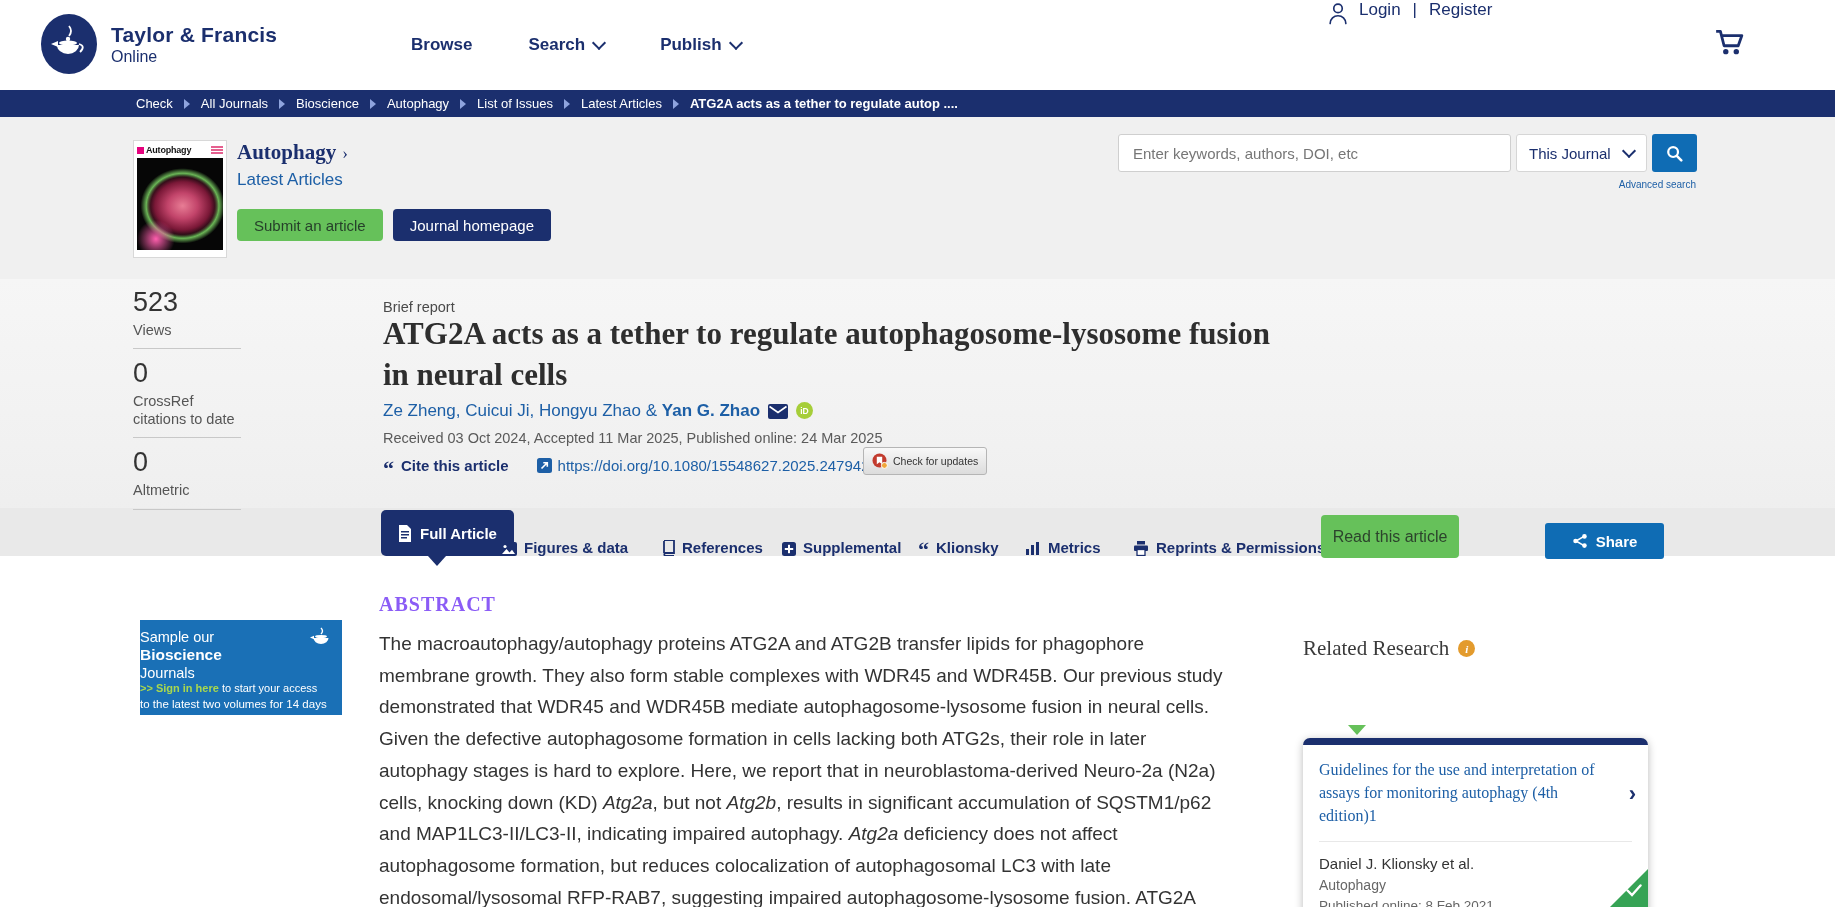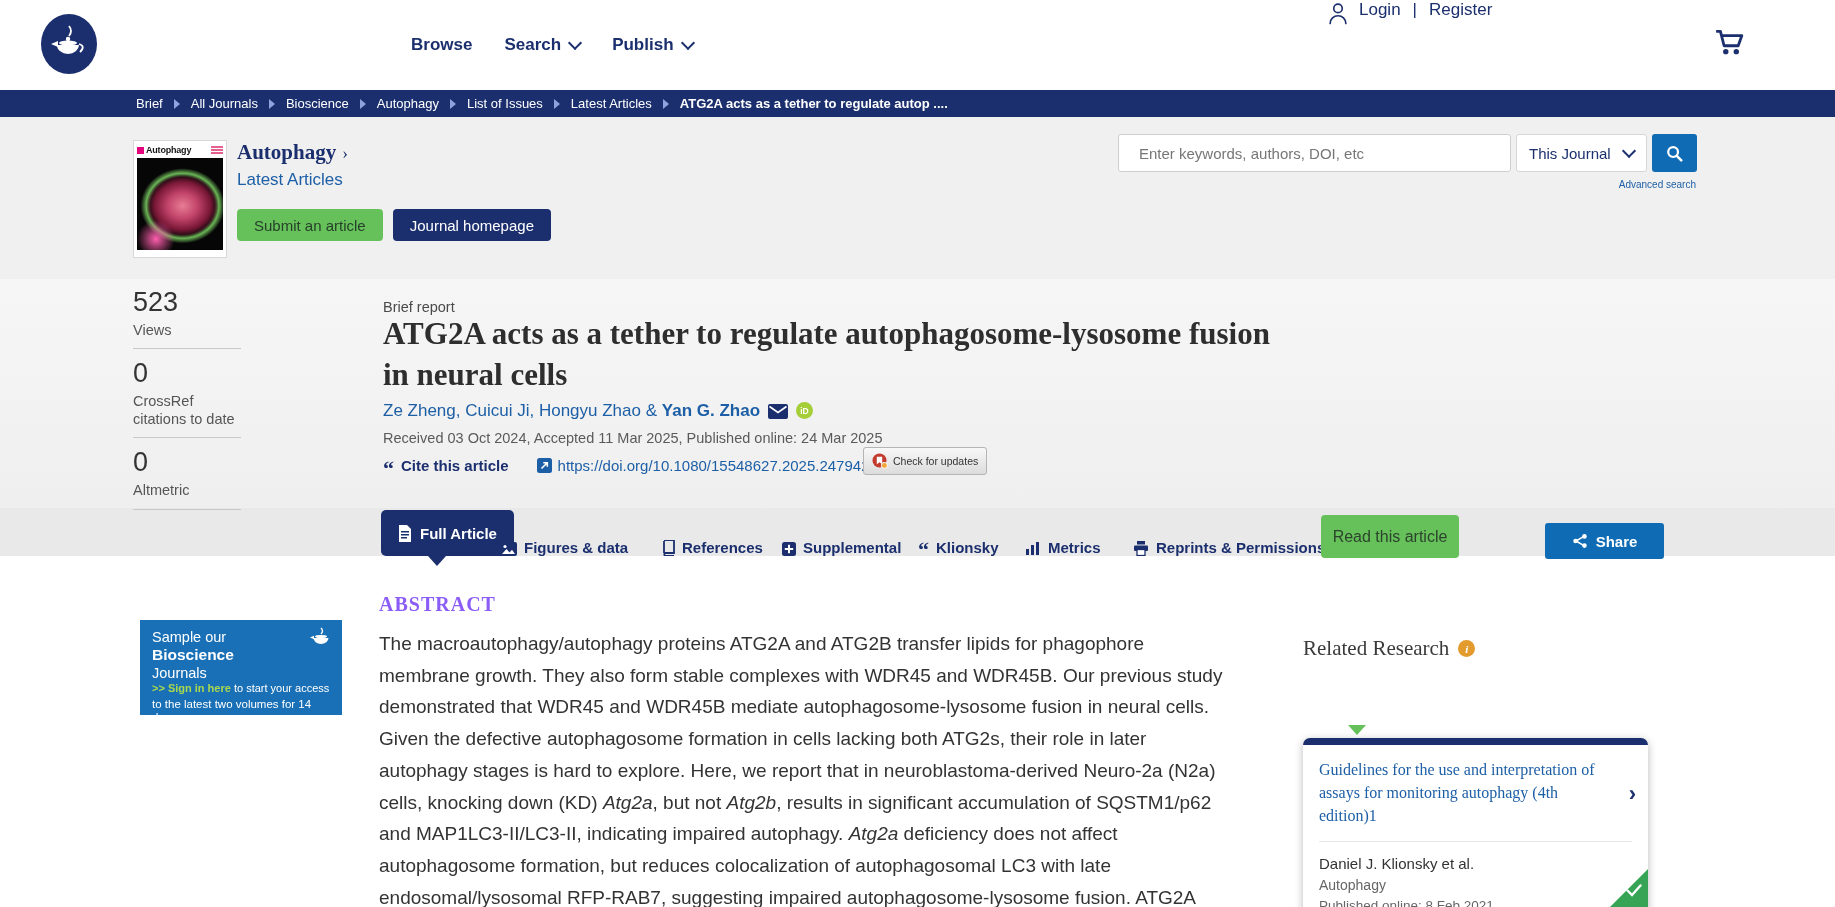--- a/index.html
+++ b/index.html
@@ -5,21 +5,21 @@
   html,body{margin:0;padding:0;background:#fff;}
   #app{position:relative;width:1835px;height:907px;overflow:hidden;background:#fff;
        font-family:"Liberation Sans",sans-serif;}
   a{text-decoration:none;}
 
   
   .top-header{position:absolute;left:0;top:0;width:1835px;height:90px;background:#fff;}
   .logo{position:absolute;left:40px;top:13px;display:flex;align-items:center;gap:13px;cursor:pointer;}
   .logo-l1{font-size:21px;color:#1b2f6e;font-weight:600;letter-spacing:.2px;}
   .logo-l2{font-size:16px;color:#1b2f6e;margin-top:1px;}
-  .main-nav{position:absolute;left:411px;top:0;height:90px;display:flex;align-items:center;gap:32px;}
+  .main-nav{position:absolute;left:411px;top:0;height:90px;display:flex;align-items:center;gap:56px;}
   .nav-item{font-size:17px;font-weight:600;color:#1b2f6e;display:flex;align-items:center;gap:9px;cursor:pointer;}
   .chev{width:8px;height:8px;border-right:2px solid #1b2f6e;border-bottom:2px solid #1b2f6e;
         transform:rotate(45deg);margin-top:-5px;}
   .account{position:absolute;left:1326px;top:0;height:68px;display:flex;gap:9px;}
   .account a{font-size:17px;color:#1b2f6e;cursor:pointer;}
   .pipe{font-size:17px;color:#1b2f6e;margin:0 3px;}
   .cart-btn{position:absolute;left:1714px;top:28px;cursor:pointer;}
 
   
   .breadcrumb{position:absolute;left:0;top:90px;width:1835px;height:27px;background:#1b2f6e;
@@ -49,21 +49,21 @@
   .j-name{position:absolute;left:237px;top:23px;font-family:"Liberation Serif",serif;font-size:21px;
           font-weight:bold;color:#1b2f6e;cursor:pointer;display:flex;gap:6px;align-items:baseline;}
   .j-chev{font-size:17px;font-weight:normal;}
   .j-section{position:absolute;left:237px;top:53px;font-size:17px;color:#1d5fa6;cursor:pointer;}
   .j-buttons{position:absolute;left:237px;top:92px;display:flex;gap:10px;}
   .btn{border:none;border-radius:4px;font-size:15px;padding:0 17px;height:32px;cursor:pointer;
        font-family:inherit;}
   .btn-green{background:#66c15a;color:#26402a;}
   .btn-navy{background:#1b2f6e;color:#fff;}
   .search-input{position:absolute;left:1118px;top:17px;width:393px;height:38px;border:1px solid #cfcfcf;
-        border-radius:3px;padding:0 20px;font-size:15px;color:#333;box-sizing:border-box;
+        border-radius:3px;padding:0 14px;font-size:15px;color:#333;box-sizing:border-box;
         font-family:inherit;background:#fff;}
   .search-input::placeholder{color:#767676;}
   .scope-select{position:absolute;left:1516px;top:17px;width:131px;height:38px;background:#fff;
         border:1px solid #d6d6d6;border-radius:3px;display:flex;align-items:center;padding:0 12px;
         box-sizing:border-box;font-size:15px;color:#1b2f6e;cursor:pointer;}
   .scope-select .chev{margin-left:auto;}
   .search-btn{position:absolute;left:1652px;top:17px;width:45px;height:38px;background:#0f6cb4;border:none;
         border-radius:3px;cursor:pointer;display:flex;align-items:center;justify-content:center;}
   .advanced{position:absolute;left:1500px;top:62px;width:196px;text-align:right;font-size:10px;
         color:#1d5fa6;cursor:pointer;}
@@ -106,21 +106,21 @@
   .share-btn{position:absolute;left:1545px;top:244px;width:119px;height:36px;background:#0f6cb4;border:none;
         border-radius:3px;color:#fff;font-weight:bold;font-size:15px;display:flex;align-items:center;
         justify-content:center;gap:8px;cursor:pointer;font-family:inherit;}
 
   
   .abs-title{position:absolute;left:379px;top:593px;font-family:"Liberation Serif",serif;font-size:20px;
         font-weight:bold;letter-spacing:1px;color:#8b5cf6;margin:0;}
   .abs-text{position:absolute;left:379px;top:628px;width:860px;font-size:19px;line-height:31.7px;
         color:#333;margin:0;}
   .promo{position:absolute;left:140px;top:620px;width:202px;height:95px;background:#1a70b6;color:#fff;
-        padding:9px 12px;box-sizing:border-box;cursor:pointer;}
+        padding:9px 0;box-sizing:border-box;cursor:pointer;}
   .promo .lamp{position:absolute;right:8px;top:7px;}
   .p1{font-size:14.5px;line-height:1.2;}
   .p2{font-size:15.5px;font-weight:bold;line-height:1.2;}
   .p3{font-size:14.5px;line-height:1.2;}
   .p4{font-size:11px;line-height:1.2;}
   .cta{color:#a8d84e;font-weight:bold;}
   .p5{font-size:11.5px;margin-top:2px;line-height:1.2;}
 
   
   .rr-head{position:absolute;left:1303px;top:636px;display:flex;align-items:center;gap:9px;}
@@ -159,20 +159,24 @@
     <div class="logo">
       <svg width="58" height="62" viewBox="0 0 58 62">
         <ellipse cx="29" cy="31" rx="28" ry="30" fill="#1b2f6e"></ellipse>
         <path d="M29 13 q4 5 0 10" stroke="#fff" stroke-width="1.8" fill="none"></path>
         <circle cx="28" cy="26" r="2.2" fill="#fff"></circle>
         <ellipse cx="28" cy="30" rx="9" ry="2.6" fill="#fff"></ellipse>
         <path d="M17 32 a11 9 0 0 0 22 0 z" fill="#fff"></path>
         <path d="M11 31 l7 -3 v6 z" fill="#fff"></path>
         <path d="M39 31 q7 2 1 8" stroke="#fff" stroke-width="1.8" fill="none"></path>
       </svg>
+      <div>
+        <div class="logo-l1">Taylor &amp; Francis</div>
+        <div class="logo-l2">Online</div>
+      </div>
     </div>
     <nav class="main-nav">
       <a class="nav-item">
         <span>Browse</span>
       </a>
       <a class="nav-item">
         <span>Search</span>
         <i class="chev"></i>
       </a>
       <a class="nav-item">
@@ -192,21 +196,21 @@
     <div class="cart-btn">
       <svg width="30" height="28" viewBox="0 0 28 26">
         <path d="M2 3 h4 l3.4 13.5 h13.2 L26 7 H7" stroke="#1b2f6e" stroke-width="2.6" fill="none" stroke-linejoin="round"></path>
         <circle cx="11" cy="22" r="2.5" fill="#1b2f6e"></circle>
         <circle cx="20.8" cy="22" r="2.5" fill="#1b2f6e"></circle>
       </svg>
     </div>
   </header>
 
   <nav class="breadcrumb">
-    <a class="bc-item">Brief</a>
+    <a class="bc-item">Check</a>
     <i class="bc-sep"></i>
     <a class="bc-item">All Journals</a>
     <i class="bc-sep"></i>
     <a class="bc-item">Bioscience</a>
     <i class="bc-sep"></i>
     <a class="bc-item">Autophagy</a>
     <i class="bc-sep"></i>
     <a class="bc-item">List of Issues</a>
     <i class="bc-sep"></i>
     <a class="bc-item">Latest Articles</a>

